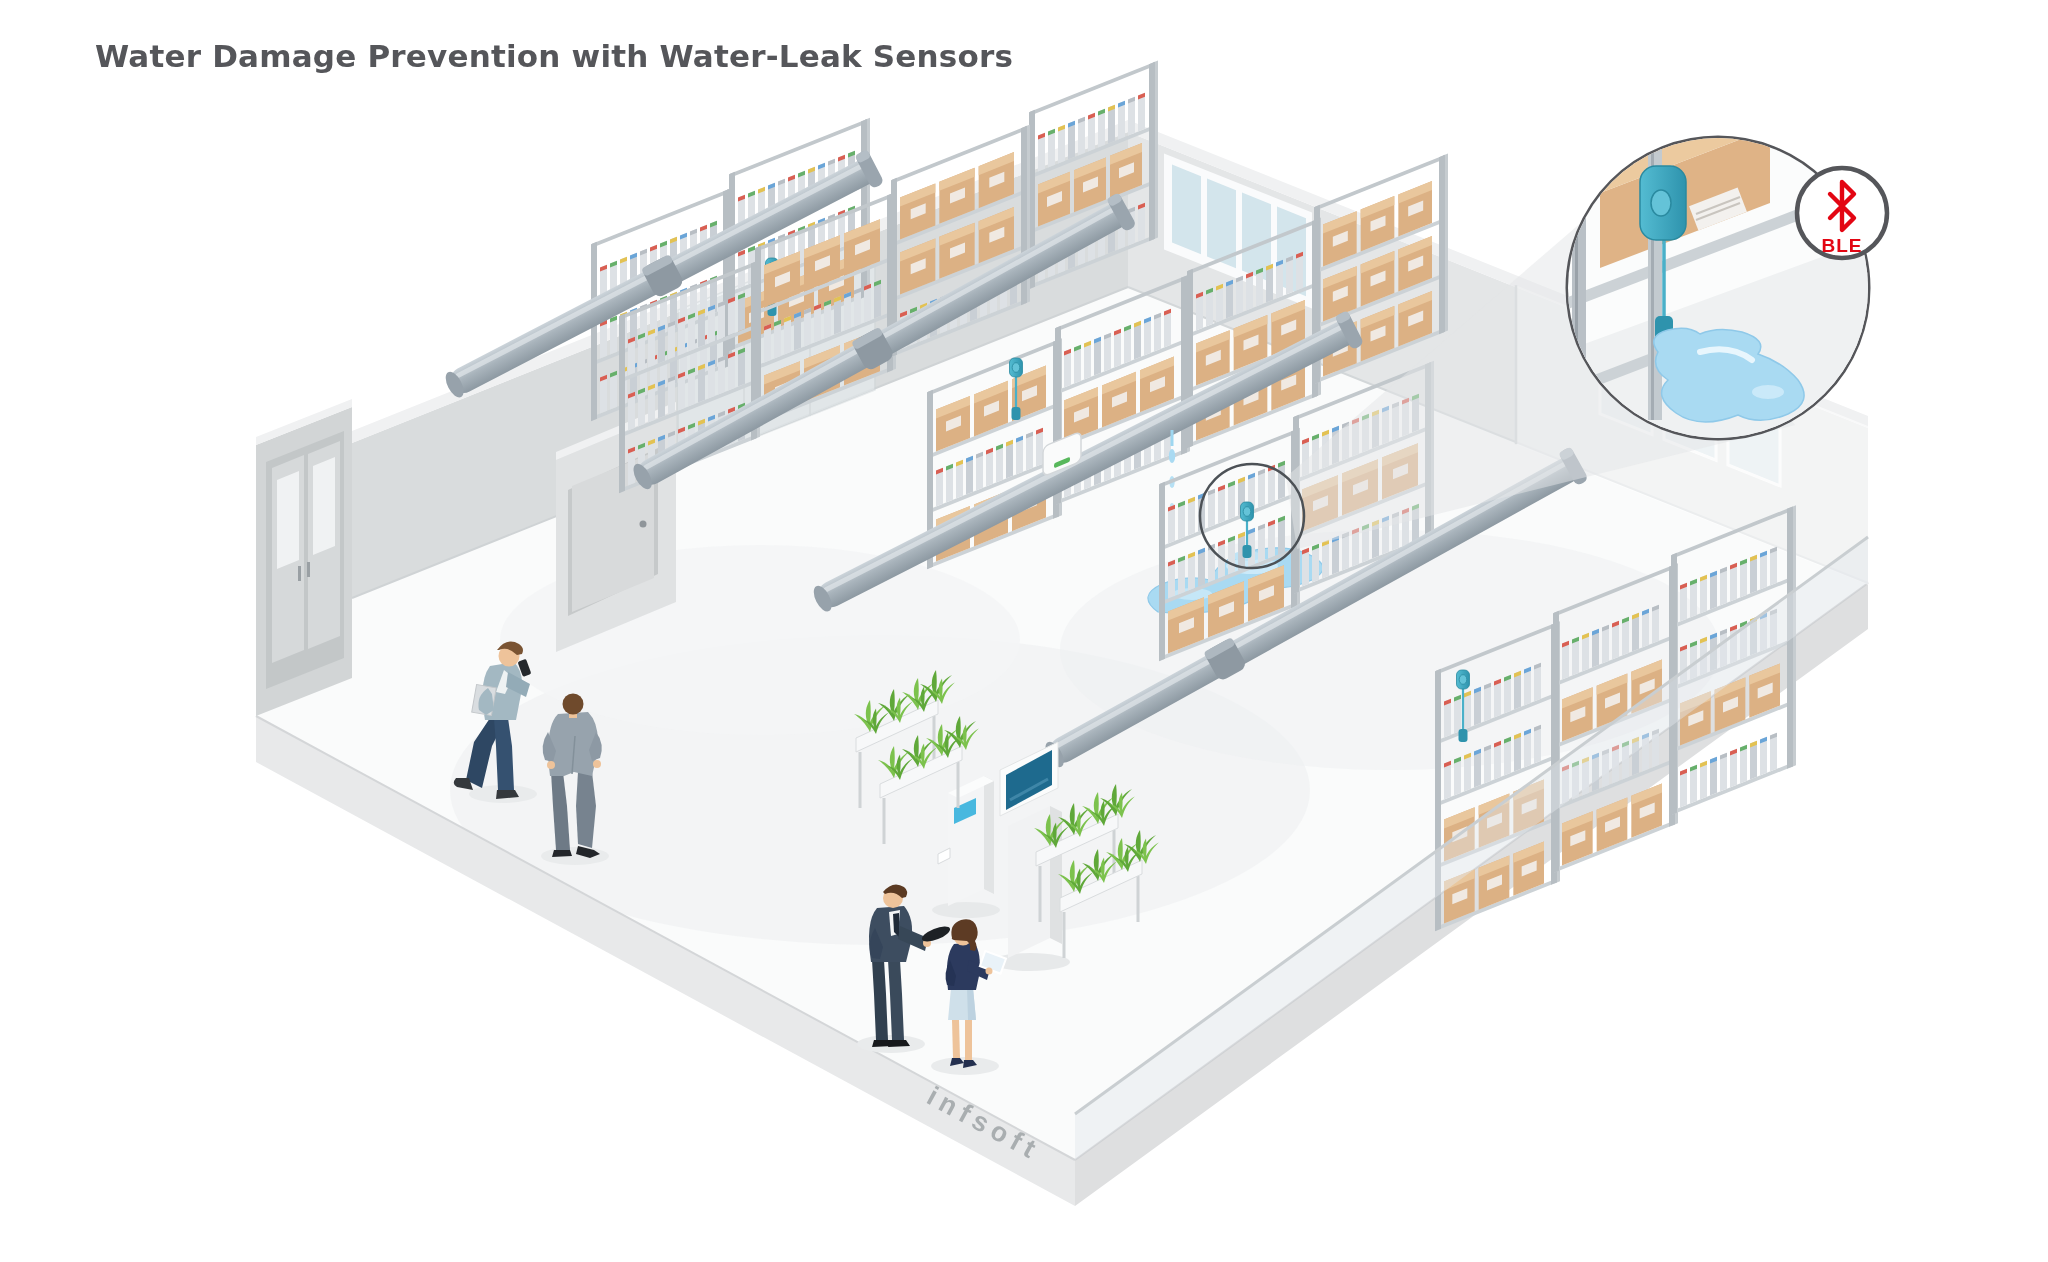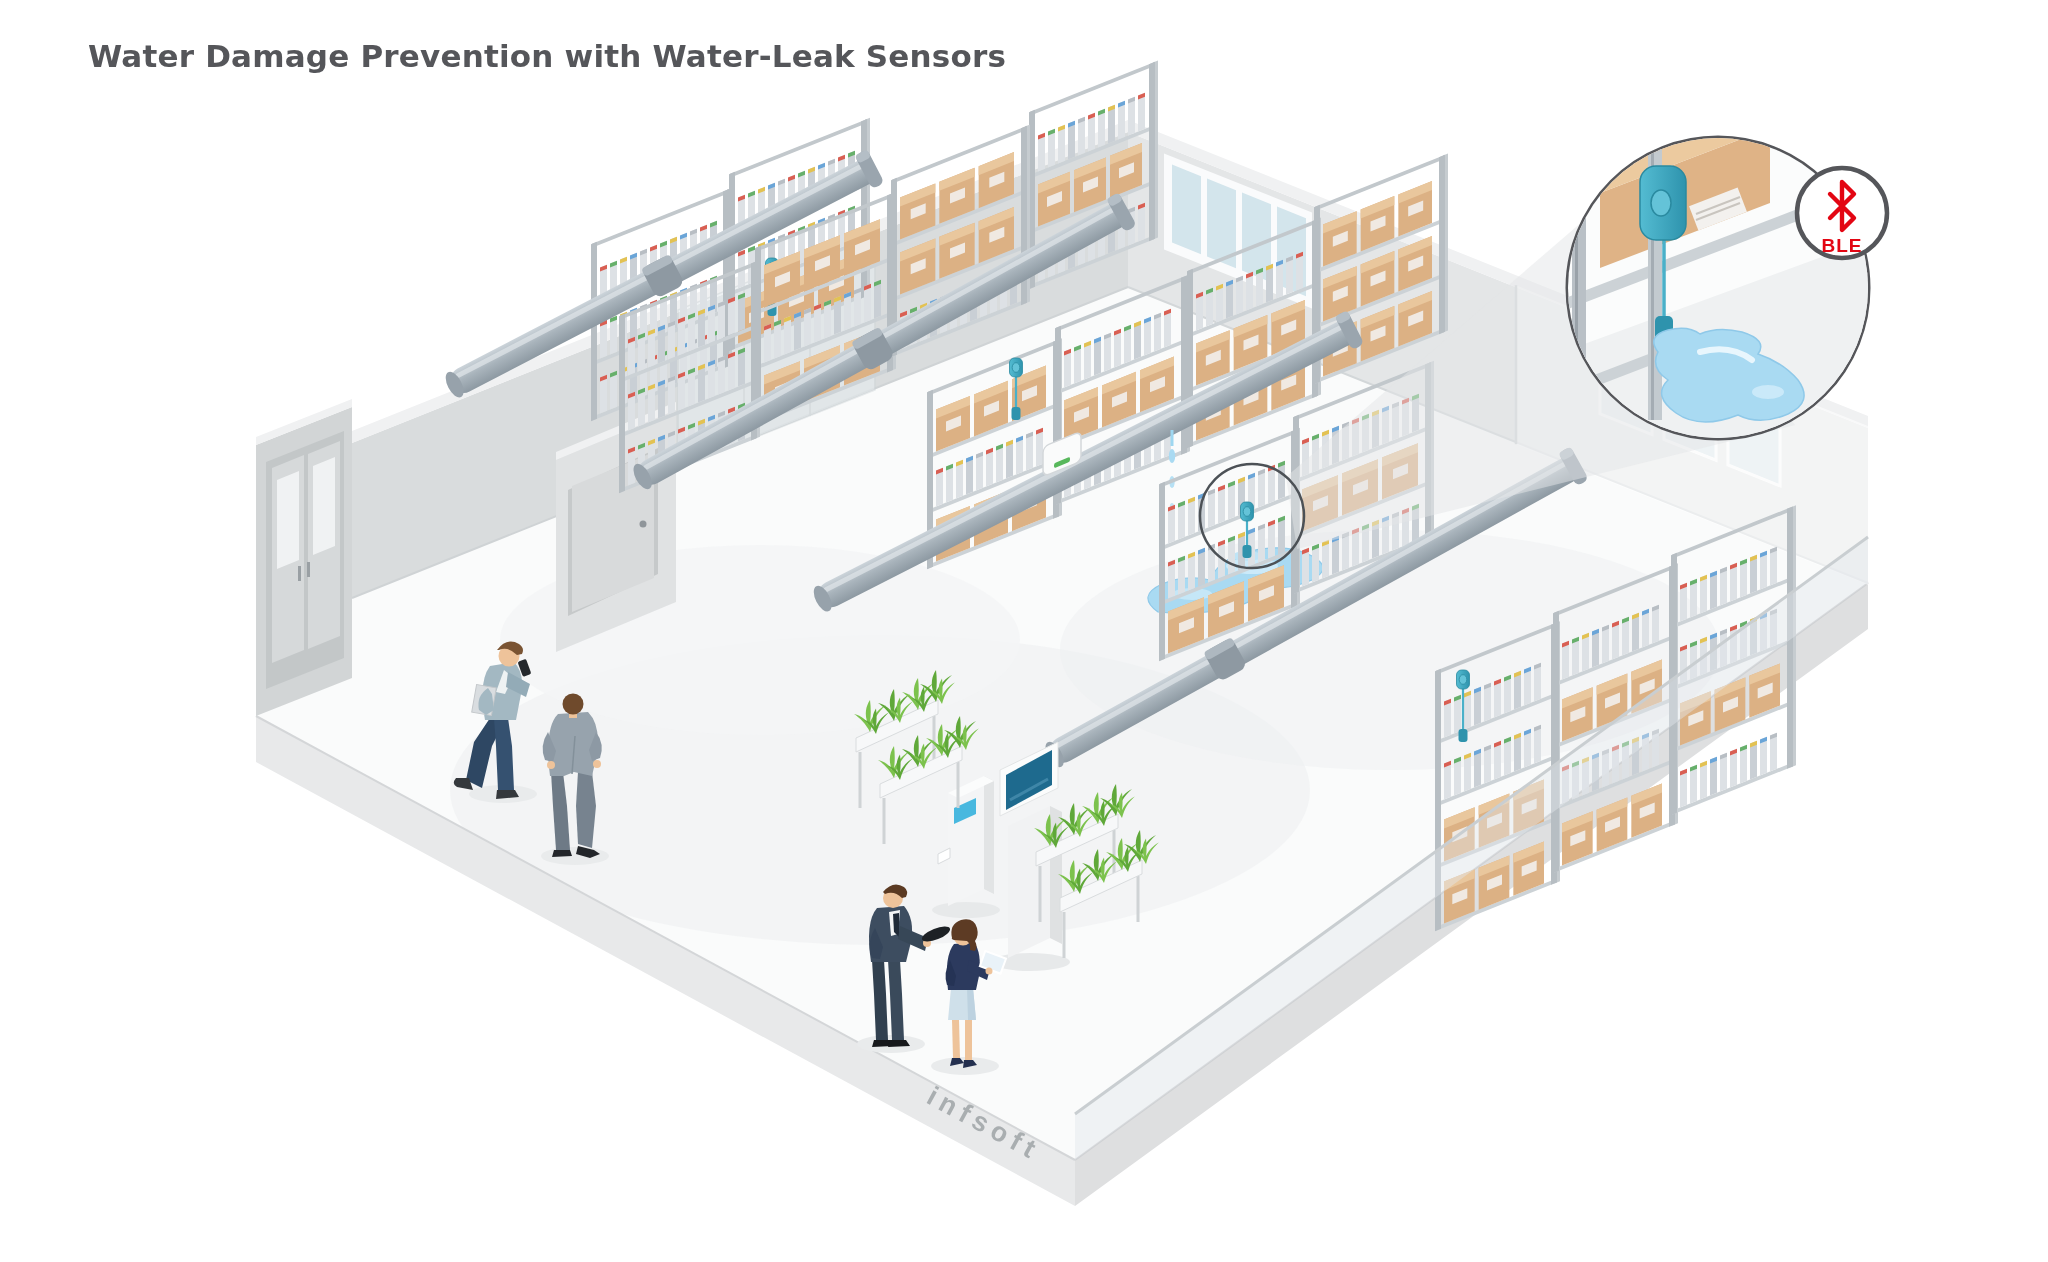--- a/index.html
+++ b/index.html
@@ -1,18 +1,18 @@
 <!DOCTYPE html>
 <html><head>
 <meta charset="utf-8">
 <style>
   html,body{margin:0;padding:0;background:#fff;}
   .canvas{position:relative;width:2048px;height:1262px;background:#fff;overflow:hidden;
           font-family:"Liberation Sans", sans-serif;}
-  .title{position:absolute;left:88px;top:38px;font-size:31px;font-weight:bold;
+  .title{position:absolute;left:95px;top:38px;font-size:31px;font-weight:bold;
          letter-spacing:.2px;margin:0;font-family:"DejaVu Sans","Liberation Sans",sans-serif;}
   svg{position:absolute;left:0;top:0;}
   text{font-family:"Liberation Sans",sans-serif;}
 </style>
 </head>
 <body>
 
 <div class="canvas">
   <h1 class="title" style="color: rgb(85, 86, 90);">Water Damage Prevention with Water-Leak Sensors</h1>
 

